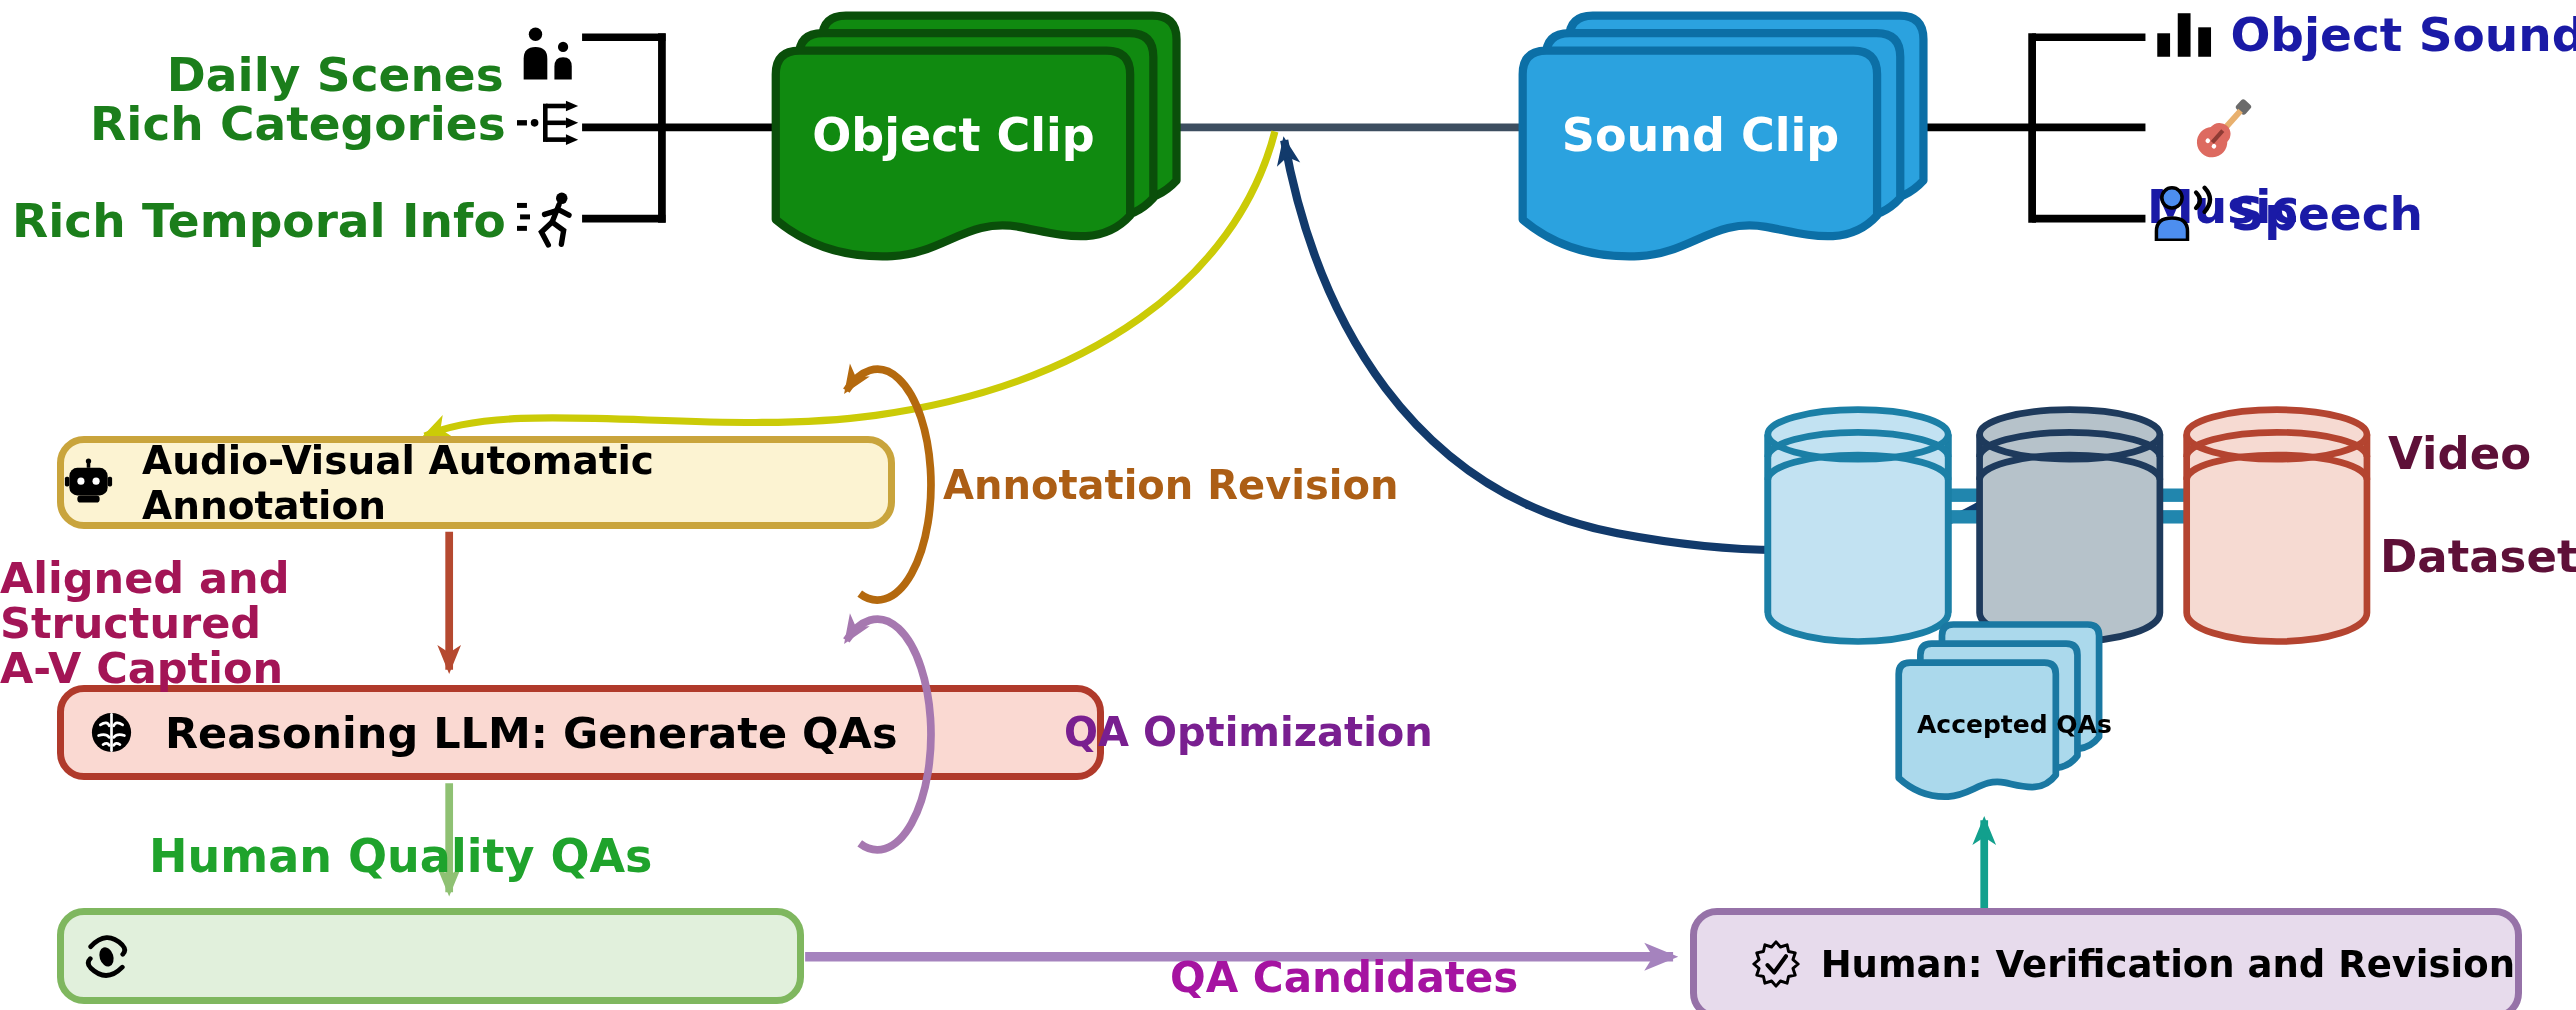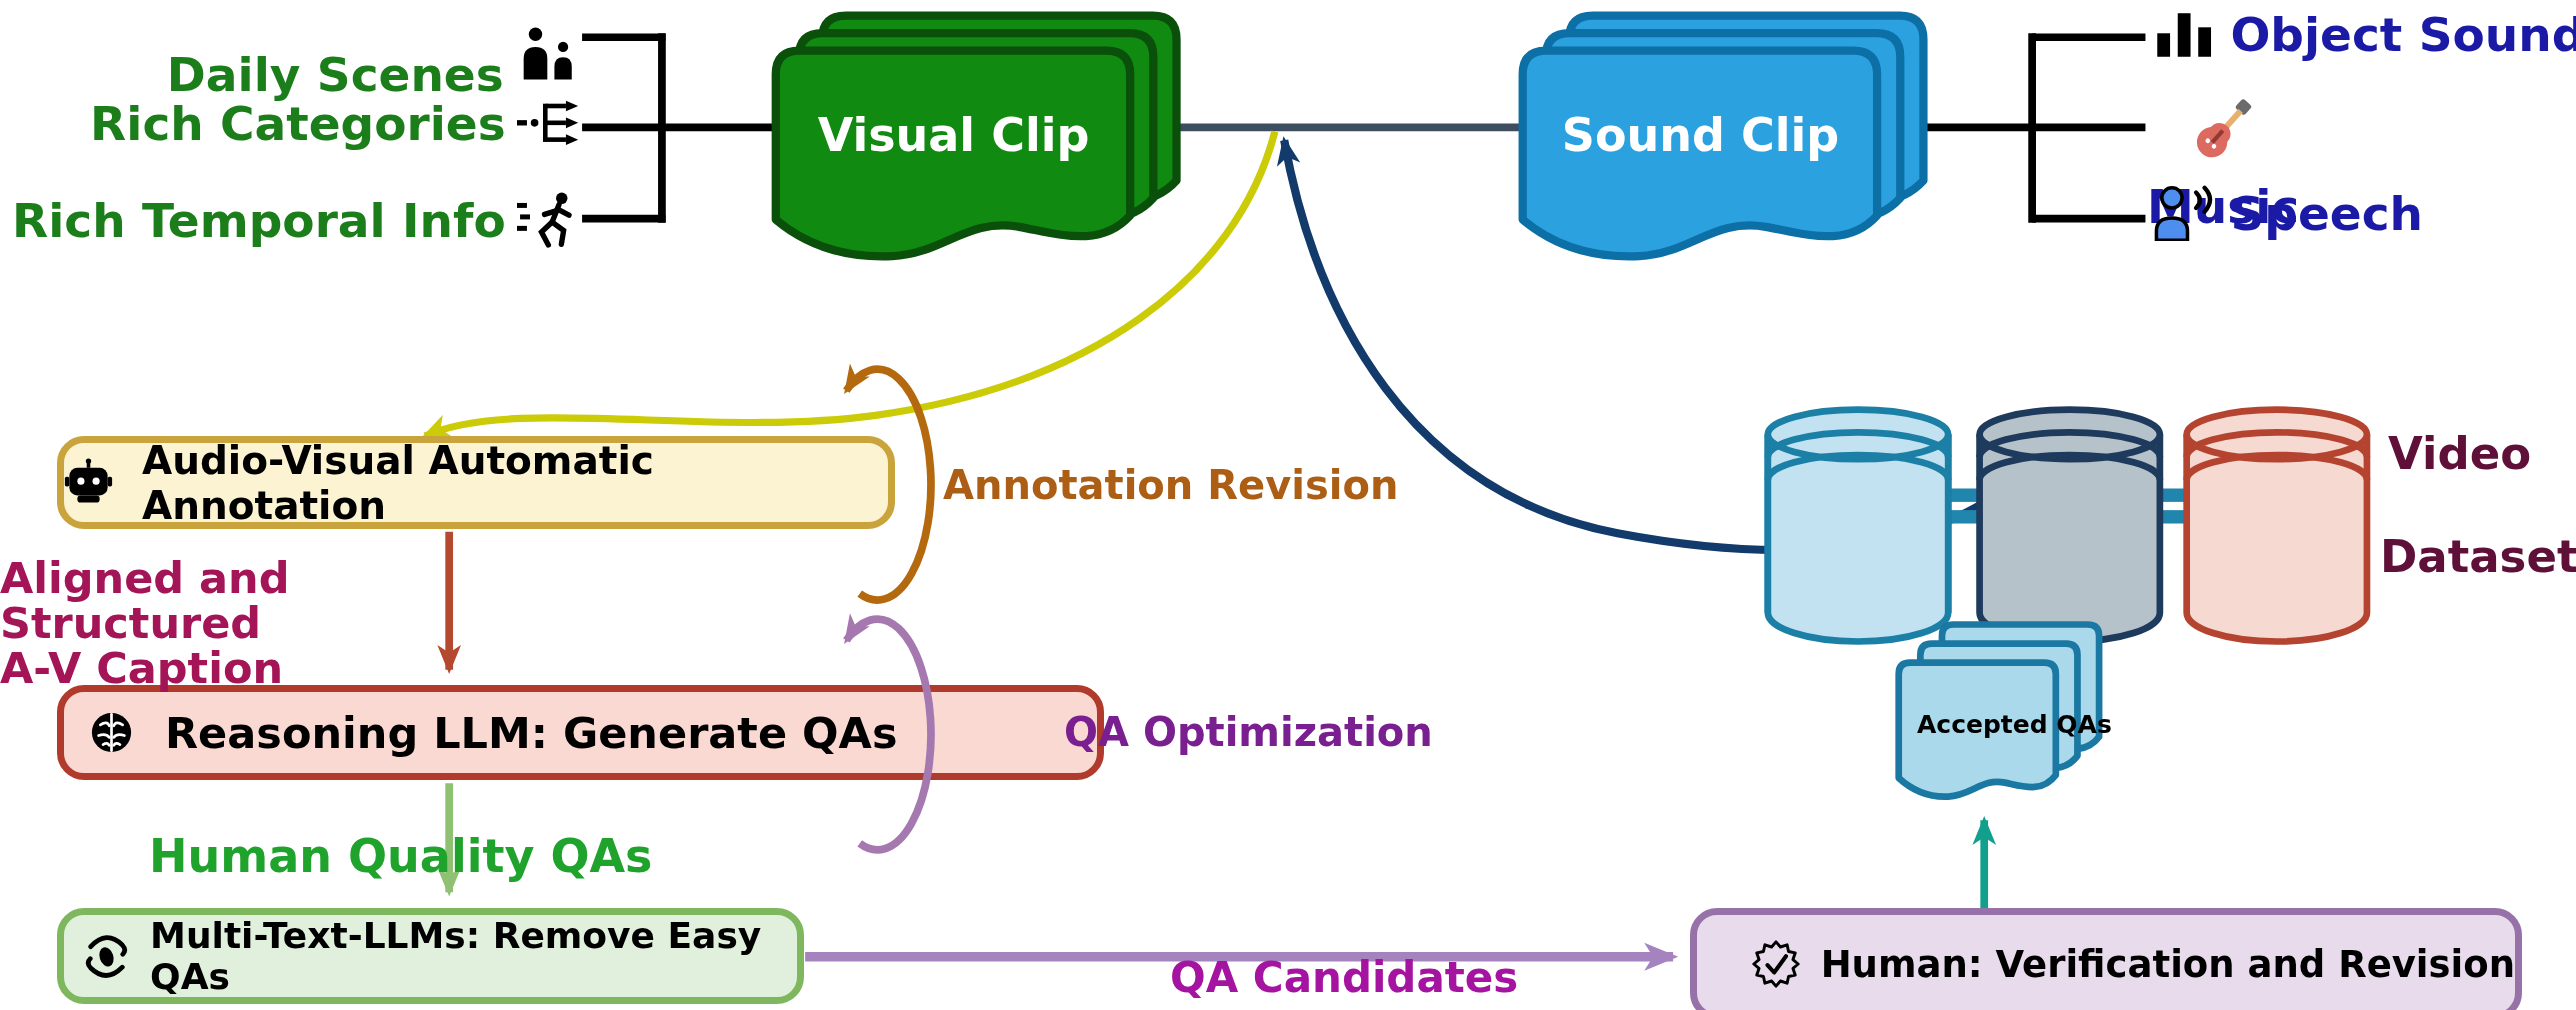--- a/index.html
+++ b/index.html
@@ -212,21 +212,21 @@
         <path d="M14,145 V122 Q14,88 54,88 Q94,88 94,122 V145 Z" fill="#4D8EEF" stroke="#000" stroke-width="9"></path>
         <g stroke="#000" stroke-width="11" stroke-linecap="round" fill="none">
           <path d="M116,22 Q136,42 116,62"></path>
           <path d="M138,10 Q166,40 138,72"></path>
         </g>
       </svg>
     </span>
     <span class="txt">Speech</span>
   </div>
 
-  <div class="cardtitle" style="left:773px;top:108px;width:361px;">Visual Clip</div>
+  <div class="cardtitle" style="left:773px;top:108px;width:361px;">Object Clip</div>
   <div class="cardtitle" style="left:1520px;top:108px;width:361px;">Sound Clip</div>
 
   <div id="annotation-box" class="flow-box">
     <span class="bicon">
       <svg width="49" height="49" viewBox="0 0 110 110">
         <line x1="55" y1="22" x2="55" y2="8" stroke="#000" stroke-width="8"></line>
         <circle cx="55" cy="7" r="6" fill="#000"></circle>
         <rect x="12" y="22" width="86" height="62" rx="18" fill="#000"></rect>
         <rect x="2" y="42" width="10" height="22" rx="4" fill="#000"></rect>
         <rect x="98" y="42" width="10" height="22" rx="4" fill="#000"></rect>
@@ -259,21 +259,20 @@
   <div id="filter-box" class="flow-box">
     <span class="bicon">
       <svg width="47" height="47" viewBox="0 0 110 110">
         <ellipse cx="55" cy="56" rx="16" ry="23" fill="#000" transform="rotate(-18 55 56)"></ellipse>
         <g stroke="#000" stroke-width="11" fill="none" stroke-linecap="round">
           <path d="M18,32 Q55,-8 92,28 Q103,40 93,50"></path>
           <path d="M92,80 Q55,118 18,82 Q7,70 17,60"></path>
         </g>
       </svg>
     </span>
-    <span>Multi-Text-LLMs: Remove Easy QAs</span>
   </div>
 
   <div id="human-box" class="flow-box">
     <span class="bicon">
       <svg width="48" height="48" viewBox="0 0 130 130">
         <path d="M125,65 L111,77 117,95 99,99 95,117 77,111 65,125 53,111 35,117 31,99 13,95 19,77 5,65 19,53 13,35 31,31 35,13 53,19 65,5 77,19 95,13 99,31 117,35 111,53 Z" fill="none" stroke="#000" stroke-width="8" stroke-linejoin="round"></path>
         <path d="M42,68 L60,88 L92,44" fill="none" stroke="#000" stroke-width="11" stroke-linecap="round" stroke-linejoin="round"></path>
       </svg>
     </span>
     <span>Human: Verification and Revision</span>

